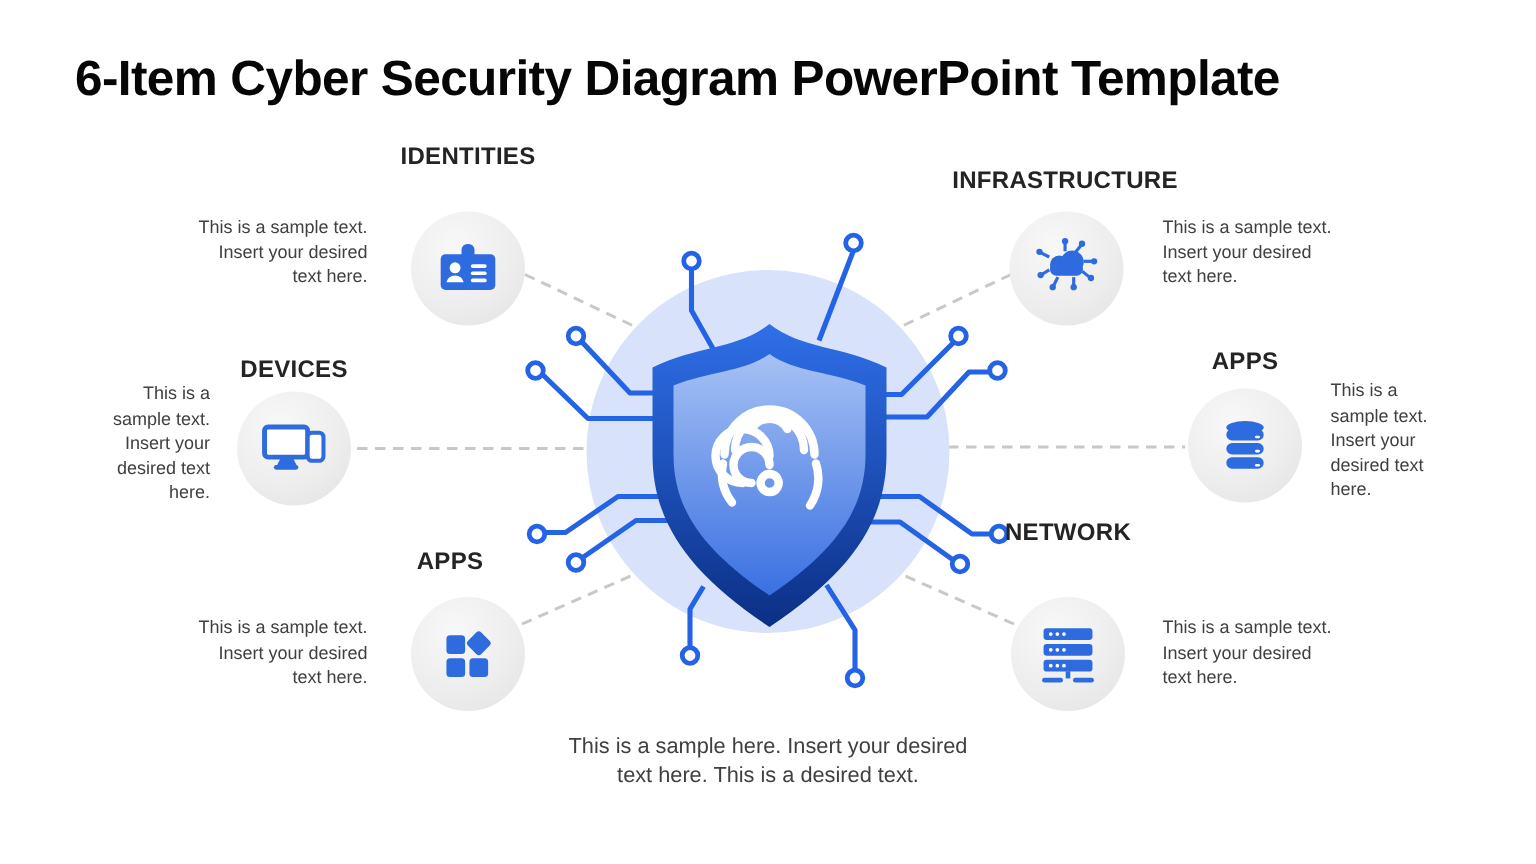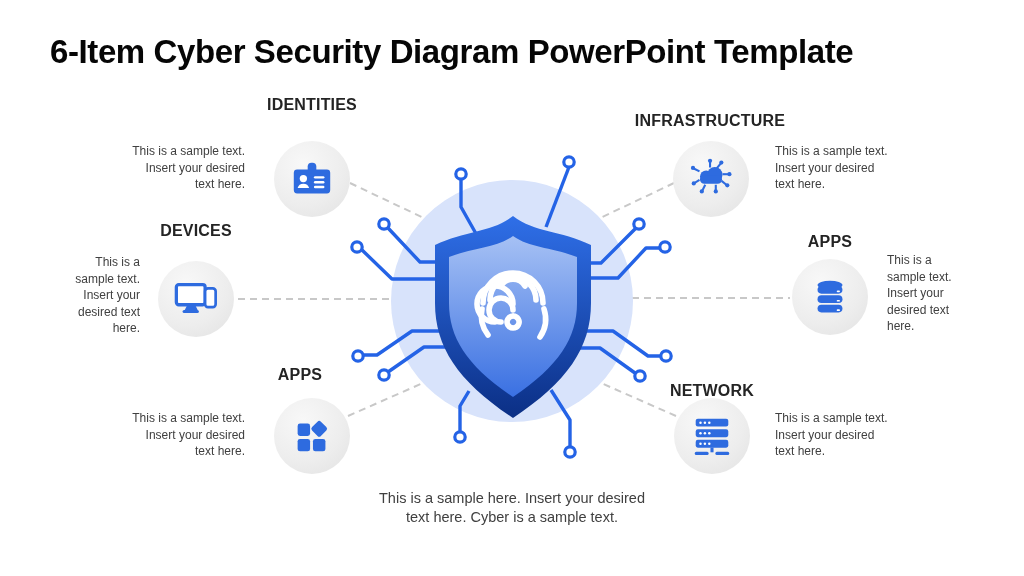--- a/index.html
+++ b/index.html
@@ -5,24 +5,24 @@
   html,body{margin:0;padding:0;background:#fff;}
   .stage{position:relative;width:1024px;height:576px;background:#ffffff;overflow:hidden;
          font-family:"Liberation Sans","DejaVu Sans",sans-serif;}
   .title{position:absolute;left:50px;top:33px;font-size:33px;font-weight:700;color:#060606;
          letter-spacing:-0.4px;white-space:nowrap;}
   #scene{position:absolute;left:0;top:0;z-index:1;}
   .label{position:absolute;z-index:3;font-size:16px;font-weight:700;color:#242424;
          text-align:center;letter-spacing:.2px;width:160px;}
   #lbl-identities{left:232px;top:96px}
   #lbl-infrastructure{left:630px;top:112px}
-  #lbl-devices{left:116px;top:222px}
+  #lbl-devices{left:116px;top:238px}
   #lbl-data{left:750px;top:233px}
   #lbl-apps{left:220px;top:366px}
-  #lbl-network{left:632px;top:382px}
+  #lbl-network{left:632px;top:347px}
   .circle{position:absolute;z-index:2;width:76px;height:76px;border-radius:50%;
           background:radial-gradient(circle at 38% 30%,#f8f8f8,#ededed 58%,#e1e1e1);
           display:flex;align-items:center;justify-content:center;}
   #cir-identities{left:274px;top:141px}
   #cir-infrastructure{left:673px;top:141px}
   #cir-devices{left:158px;top:261px}
   #cir-data{left:792px;top:259px}
   #cir-apps{left:274px;top:398px}
   #cir-network{left:674px;top:398px}
   .desc{position:absolute;z-index:3;font-size:12px;line-height:16.5px;color:#404040;}
@@ -247,16 +247,16 @@
     <span>text here.</span>
   </div>
   <div class="desc" id="txt-network">
     <span>This is a sample text.</span>
     <span>Insert your desired</span>
     <span>text here.</span>
   </div>
 
   <div class="caption">
     <span>This is a sample here. Insert your desired</span>
-    <span>text here. Cyber is a sample text.</span>
+    <span>text here. This is a desired text.</span>
   </div>
 
 </div>
 
 </body></html>

